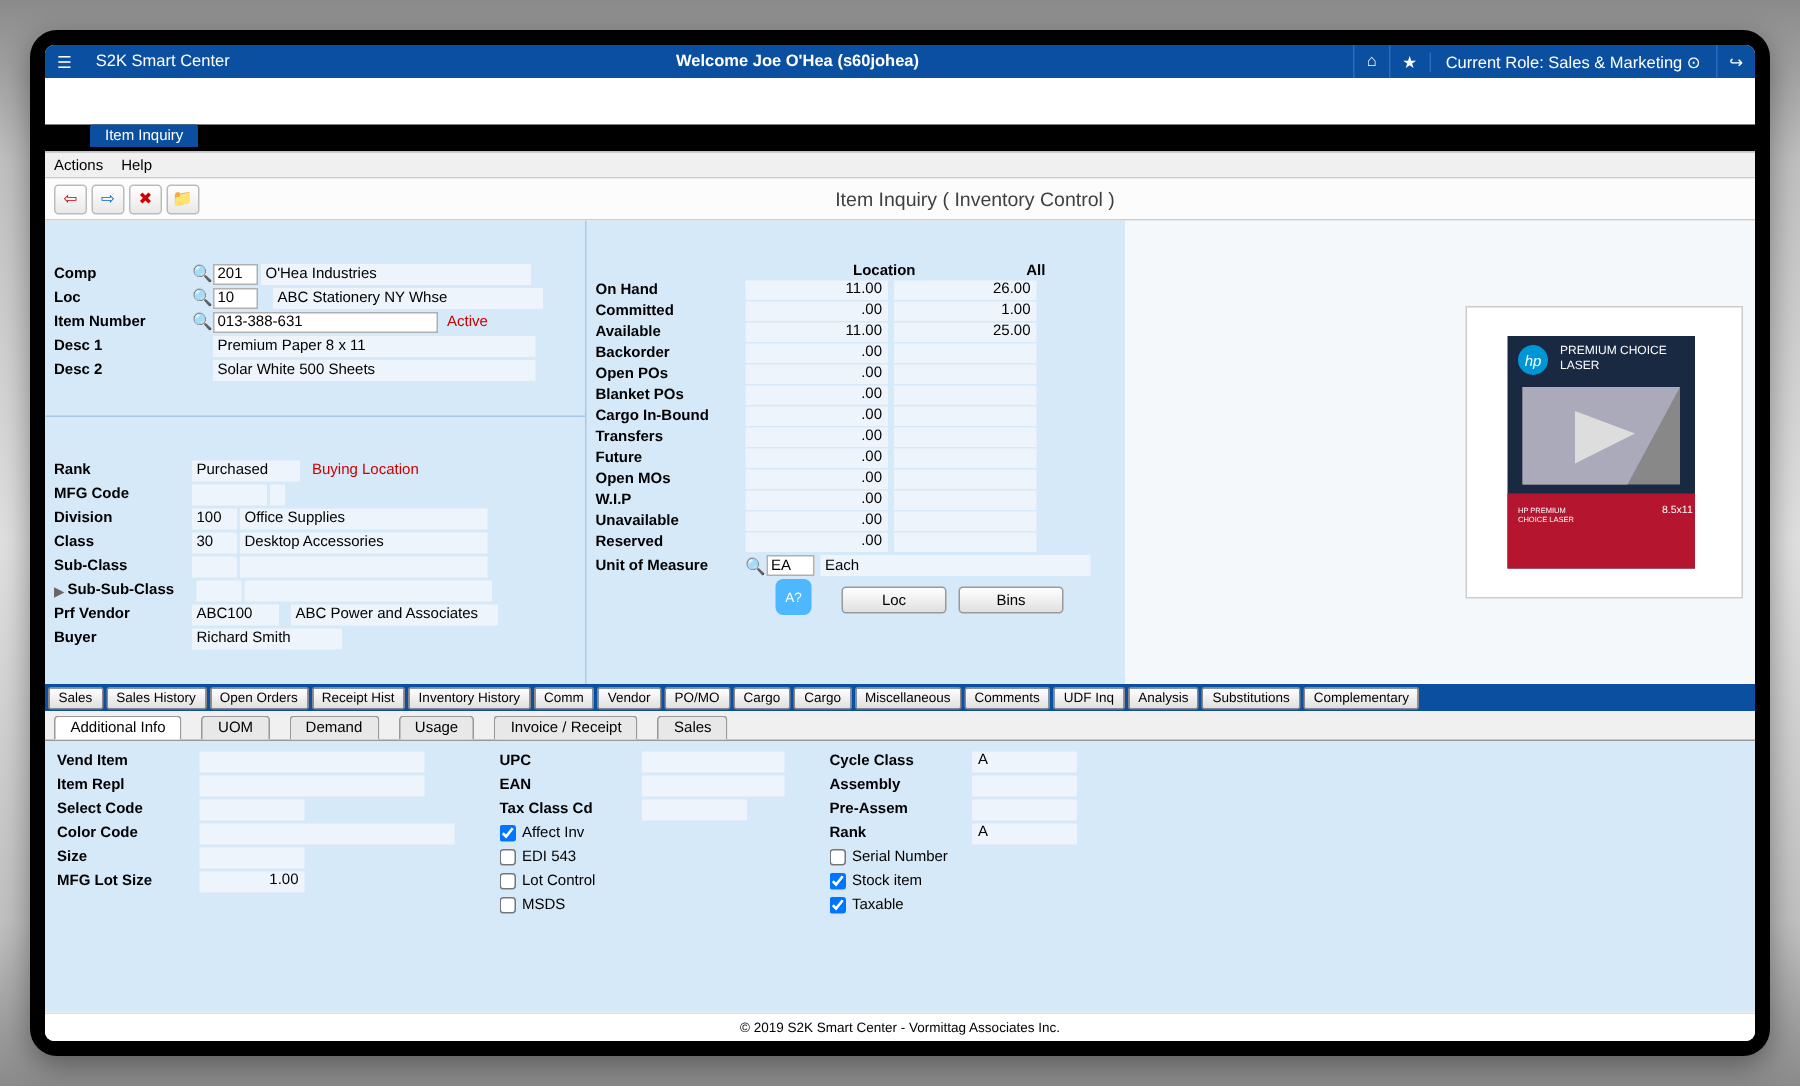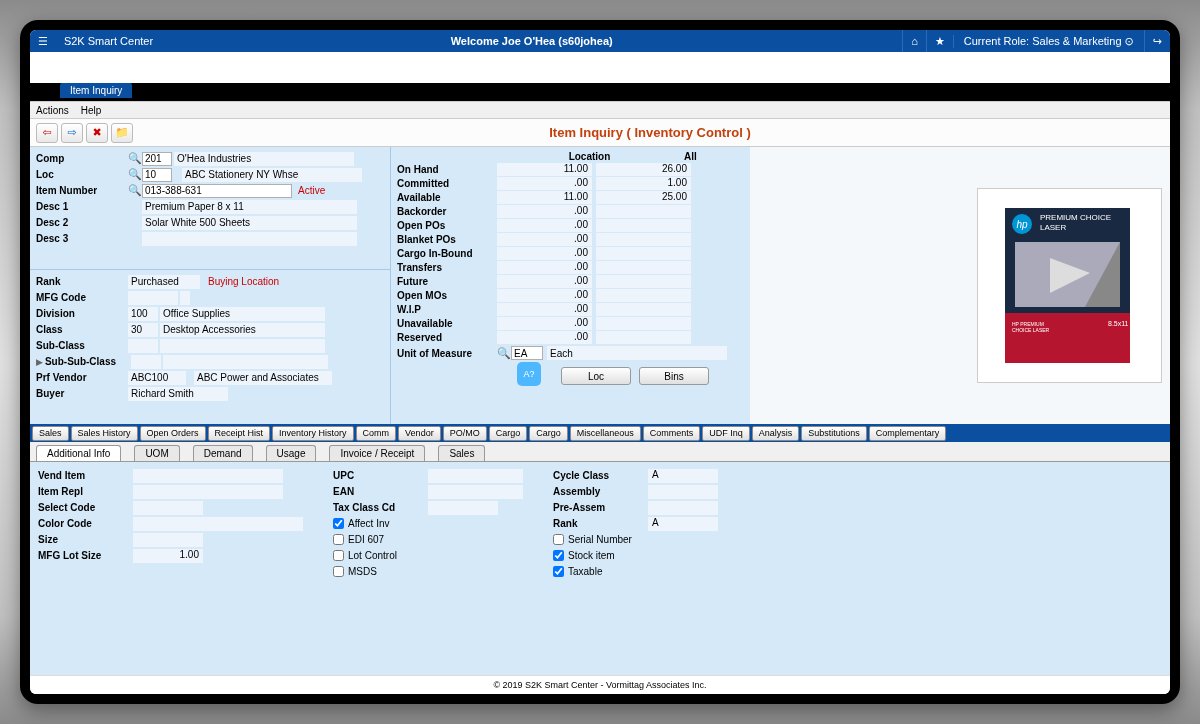--- a/index.html
+++ b/index.html
@@ -12,27 +12,27 @@
 .topbar .welcome { flex: 1; text-align: center; font-weight: bold; }
 .topbar .icons { display: flex; align-items: center; }
 .topbar .icons .ico { padding: 0 8px; border-left: 1px solid #2d6ab6; cursor: pointer; height: 22px; display: flex; align-items: center; }
 .topbar .role { padding: 0 10px; border-left: 1px solid #2d6ab6; }
 .tabrow { background: #000000; height: 18px; display: flex; align-items: flex-start; padding-left: 30px; margin-top: 31px; }
 .tabrow .tab { background: #0a4fa0; color: #fff; font-size: 10px; padding: 2px 10px; border-radius: 2px 2px 0 0; }
 .menubar { background: #f0f0f0; border-top: 1px solid #ccc; border-bottom: 1px solid #ccc; height: 18px; display: flex; align-items: center; padding: 0 6px; font-size: 10px; }
 .menubar span { margin-right: 12px; cursor: pointer; }
 .toolbar { height: 28px; display: flex; align-items: center; padding: 0 6px; background: #fcfcfc; border-bottom: 1px solid #ccc; }
 .toolbar .btn { width: 22px; height: 20px; border: 1px solid #bbb; background: linear-gradient(#fff,#e8e8e8); border-radius: 3px; margin-right: 3px; display: flex; align-items: center; justify-content: center; cursor: pointer; font-size: 11px; }
-.toolbar .pagetitle { flex: 1; text-align: center; color: #c2410c; font-size: 13px; font-weight: bold; }
+.toolbar .pagetitle { flex: 1; text-align: center; color: #404040; font-size: 13px; font-weight: normal; }
 .main { flex: 1; display: flex; flex-direction: column; overflow: hidden; }
 .upper { display: flex; background: #d6e9f8; }
 .leftpane { width: 360px; }
 .midpane { width: 360px; border-left: 1px solid #a8c9e5; }
 .rightpane { flex: 1; background: #f5f8fb; display: flex; align-items: center; justify-content: flex-end; padding: 8px; }
-.block { padding: 4px 6px; }
+.block { padding: 4px 6px; margin-top: 24px; }
 .block.border-b { border-bottom: 1px solid #a8c9e5; }
 .row { display: flex; align-items: center; height: 15px; margin-bottom: 1px; }
 .lbl { width: 92px; font-weight: bold; font-size: 10px; }
 .mag { width: 14px; color: #0a6ad6; cursor: pointer; font-size: 11px; }
 .inp { border: 1px solid #b0b0b0; background: #fff; height: 14px; padding: 0 2px; font-size: 10px; }
 .disp { background: #edf4fb; height: 14px; padding: 0 3px; font-size: 10px; display: inline-flex; align-items: center; }
 .status { color: #c00; font-size: 10px; margin-left: 6px; }
 .buying { color: #c00; font-size: 10px; }
 .col-header { display: flex; font-weight: bold; font-size: 10px; }
 .col-header span:first-child { width: 145px; }
@@ -121,25 +121,20 @@
       <div class="row">
                 <span class="lbl">Desc 1</span>
                 <span style="width:14px"></span>
                 <span class="disp" style="width:215px">Premium Paper 8 x 11</span>
               </div>
       <div class="row">
                 <span class="lbl">Desc 2</span>
                 <span style="width:14px"></span>
                 <span class="disp" style="width:215px">Solar White 500 Sheets</span>
               </div>
-      <div class="row">
-                <span class="lbl">Desc 3</span>
-                <span style="width:14px"></span>
-                <span class="disp" style="width:215px"></span>
-              </div>
       <div style="height:18px"></div>
     </div>
     <div class="block">
       <div class="row">
                 <span class="lbl">Rank</span>
                 <span class="disp" style="width:72px">Purchased</span>
                 <span style="width:8px"></span>
                 <span class="buying">Buying Location</span>
               </div>
       <div class="row">
@@ -357,21 +352,21 @@
     <div class="drow">
               <span class="dlbl">Tax Class Cd</span>
               <span class="dval" style="width:25px"></span>
             </div>
     <div class="cb">
               <input type="checkbox" checked="" style="">
               <span>Affect Inv</span>
             </div>
     <div class="cb">
               <input type="checkbox" style="">
-              <span>EDI 607</span>
+              <span>EDI 543</span>
             </div>
     <div class="cb">
               <input type="checkbox" style="">
               <span>Lot Control</span>
             </div>
     <div class="cb">
               <input type="checkbox" style="">
               <span>MSDS</span>
             </div>
   </div>

